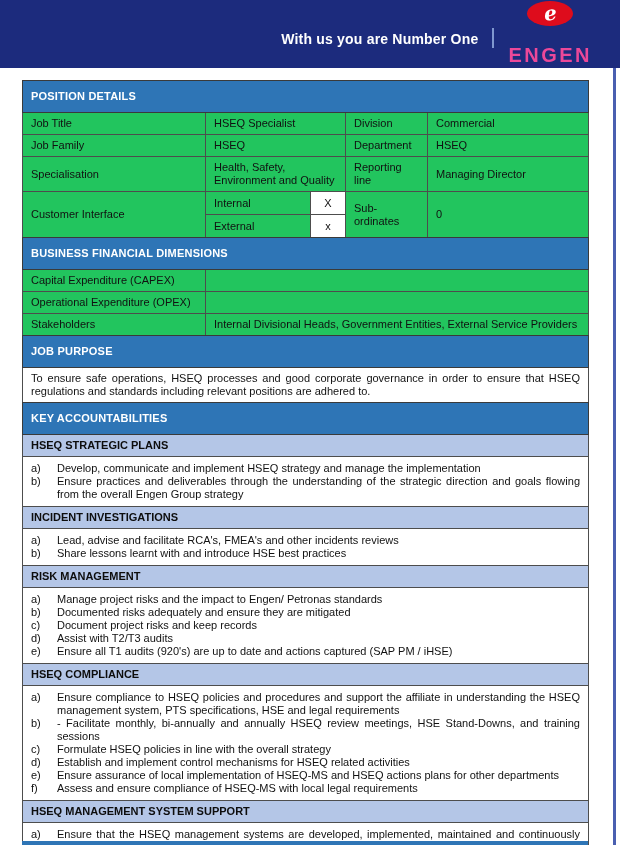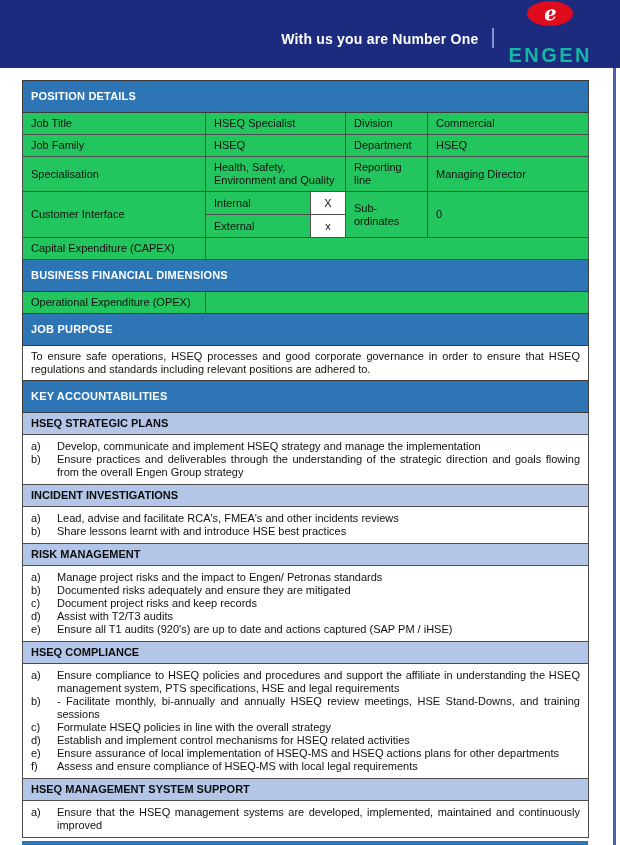--- a/index.html
+++ b/index.html
@@ -16,21 +16,21 @@
   .hdr-divider { width: 2px; height: 20px; background: #7f97cf; margin-top: 8px; }
   .logo-block { display: flex; flex-direction: column; align-items: center; }
   .logo-mark {
     width: 46px; height: 25px; background: #de0c1c; border-radius: 50%;
     display: flex; align-items: center; justify-content: center;
   }
   .logo-mark span {
     color: #fff; font-family: "DejaVu Serif", serif; font-style: italic; font-weight: bold;
     font-size: 20px; line-height: 20px; transform: rotate(-6deg); margin-top: -2px;
   }
-  .logo-word { color: #14b8a6; font-weight: bold; font-size: 20px; letter-spacing: 2.5px; margin-top: 18px; }
+  .logo-word { color: #ec4899; font-weight: bold; font-size: 20px; letter-spacing: 2.5px; margin-top: 18px; }
 
   
   .doc { width: 566px; margin: 12px 32px 0 22px; }
   table { border-collapse: collapse; width: 566px; table-layout: fixed; }
   table + table { margin-top: -1px; }
   td { border: 1px solid #4d4d4d; padding: 4px 8px; vertical-align: middle; line-height: 13px; }
 
   td.bar {
     background: #2e75b6; color: #ffffff; font-weight: bold;
     height: 32px; letter-spacing: .2px; border-color: #3a3a3a;
@@ -114,30 +114,34 @@
   </tbody>
     </table>
 
   <table>
     <colgroup>
         <col style="width:183px">
         <col style="width:383px">
       </colgroup>
     <tbody>
         <tr>
+          <td class="bar" colspan="2">BUSINESS FINANCIAL DIMENSIONS</td>
+        </tr>
+    <tr>
       <td class="lbl h21">Capital Expenditure (CAPEX)</td>
       <td class="val"></td>
     </tr>
     <tr>
-          <td class="bar" colspan="2">BUSINESS FINANCIAL DIMENSIONS</td>
-        </tr>
-    <tr>
       <td class="lbl h21">Operational Expenditure (OPEX)</td>
       <td class="val"></td>
     </tr>
+    <tr>
+      <td class="lbl">Stakeholders</td>
+      <td class="val">Internal Divisional Heads, Government Entities, External Service Providers</td>
+    </tr>
   </tbody>
     </table>
 
   <table>
     <colgroup>
         <col style="width:566px">
       </colgroup>
     <tbody>
         <tr>
           <td class="bar">JOB PURPOSE</td>

